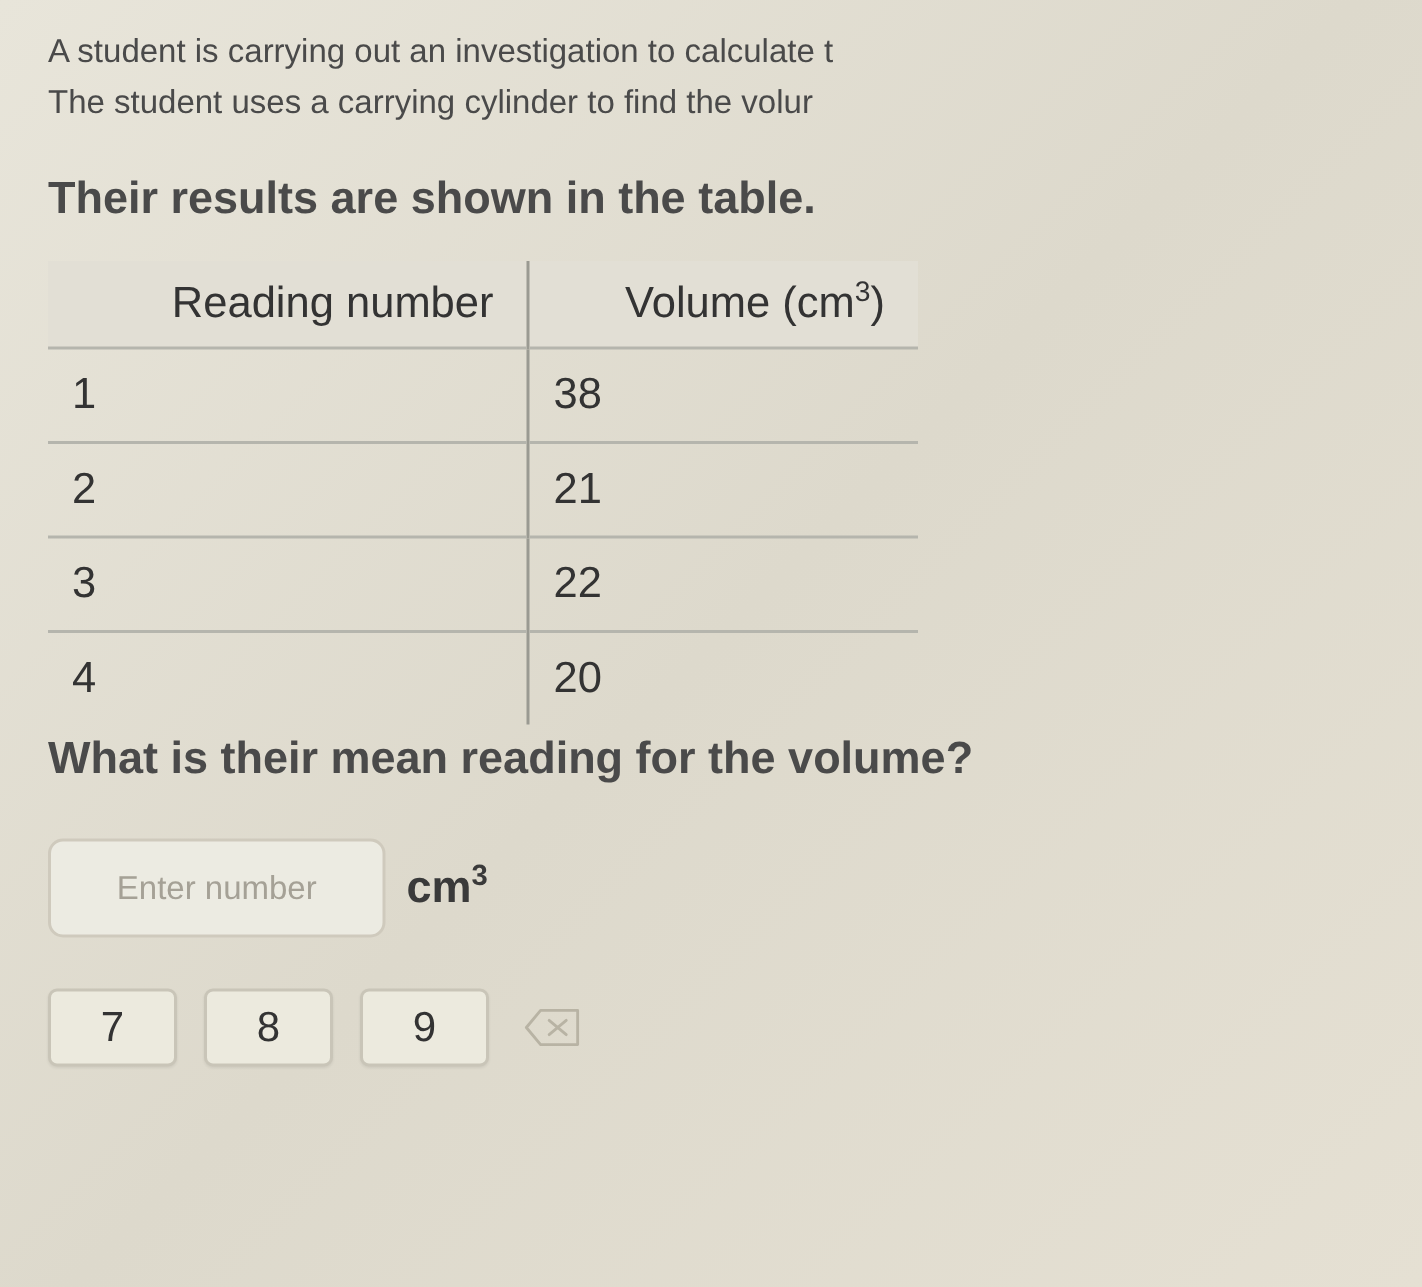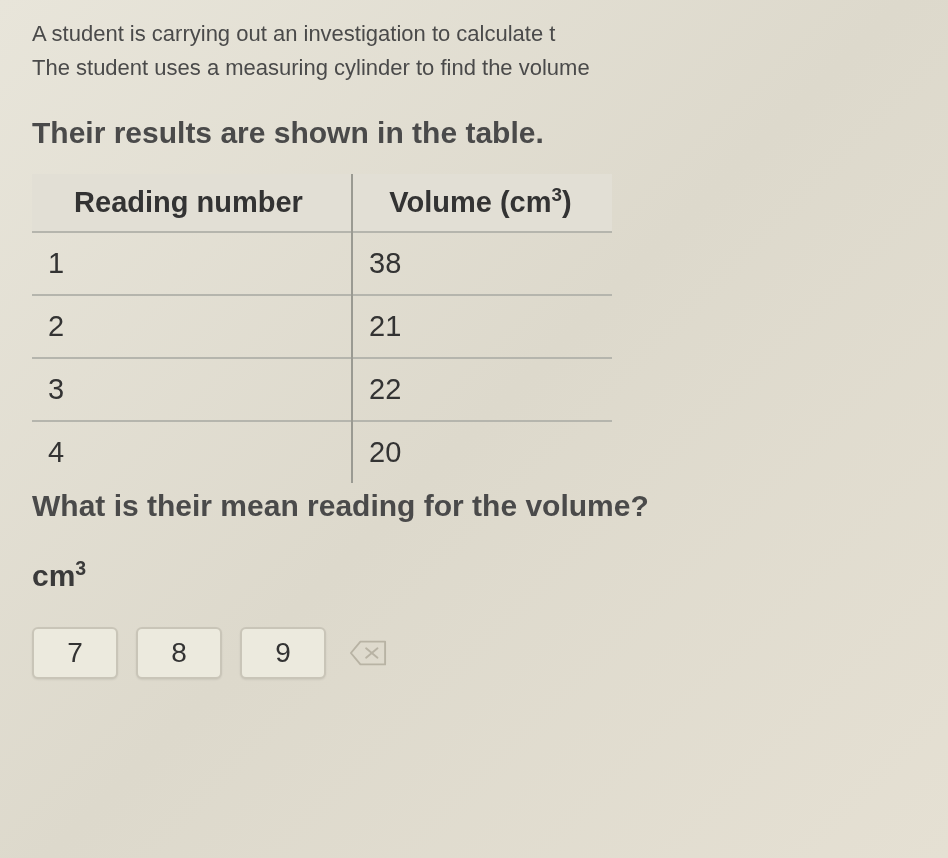--- a/index.html
+++ b/index.html
@@ -31,23 +31,23 @@
     color: #4a4a4a;
     margin-bottom: 24px;
     font-weight: bold;
   }
   .data-table {
     border-collapse: collapse;
     margin-bottom: 6px;
   }
   .data-table th {
     background: #e2dfd5;
-    font-weight: 700;
+    font-weight: 400;
     font-size: 29px;
-    text-align: center;
+    text-align: right;
     padding: 12px 22px 12px 16px;
     color: #333;
   }
   .data-table th:first-child {
     width: 320px;
     border-right: 2px solid #9a9a92;
   }
   .data-table th:last-child {
     width: 260px;
     padding-left: 18px;
@@ -132,21 +132,21 @@
   .backspace svg {
     width: 38px;
     height: 28px;
   }
 </style>
 </head>
 <body>
 
 <div class="question-text">
   <p>A student is carrying out an investigation to calculate t</p>
-  <p>The student uses a measuring cylinder to find the volume</p>
+  <p>The student uses a carrying cylinder to find the volur</p>
 </div>
 
 <p class="results-text">Their results are shown in the table.</p>
 
 <table class="data-table">
   <thead>
     <tr>
       <th>Reading number</th>
       <th>
         <span>Volume (cm</span><sup>3</sup><span>)</span>
@@ -169,20 +169,21 @@
     <tr>
       <td>4</td>
       <td>20</td>
     </tr>
   </tbody>
 </table>
 
 <p class="followup">What is their mean reading for the volume?</p>
 
 <div class="answer-row">
+  <input class="answer-input" type="text" placeholder="Enter number" style="">
   <span class="unit-label">
     <span>cm</span><sup>3</sup>
   </span>
 </div>
 
 <div class="keypad-row">
   <div class="key">7</div>
   <div class="key">8</div>
   <div class="key">9</div>
   <div class="backspace">

